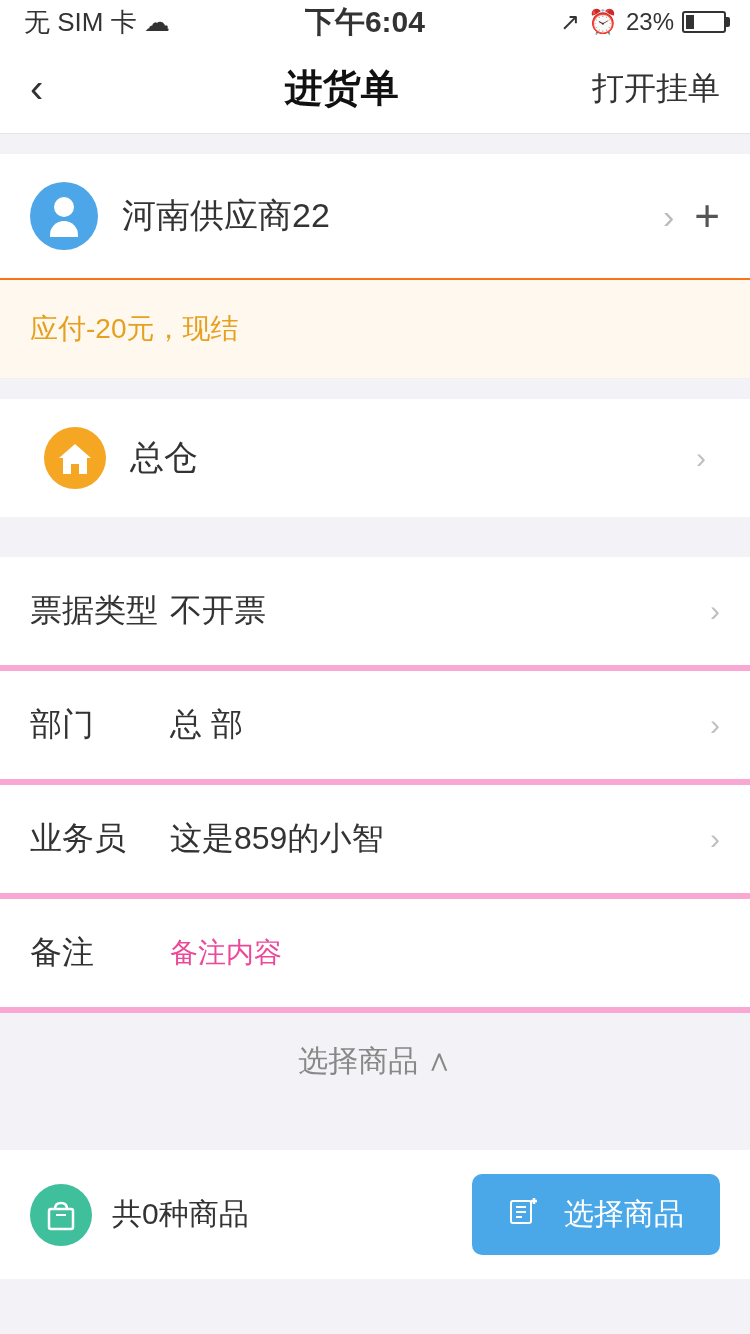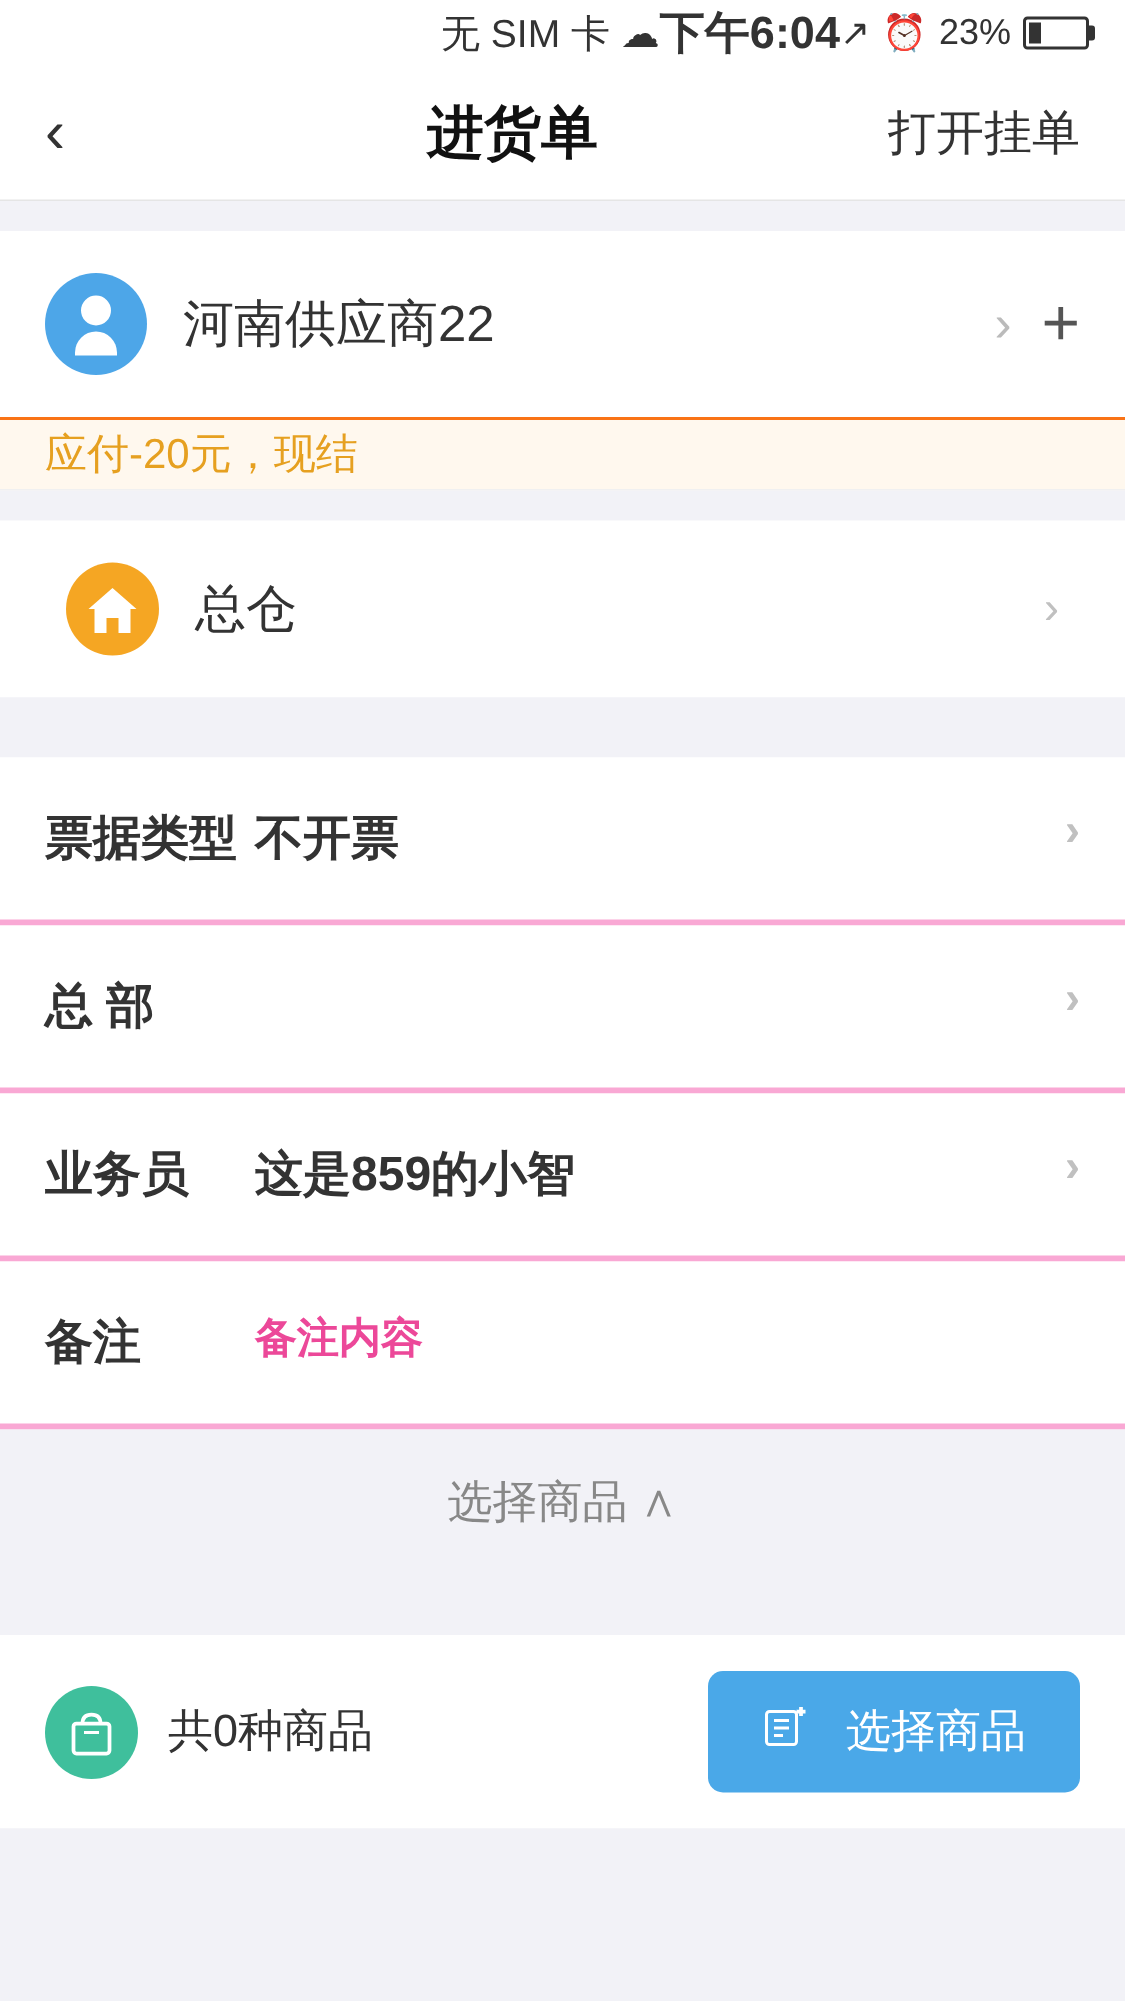--- a/index.html
+++ b/index.html
@@ -9,21 +9,21 @@
       min-height: 1334px;
       font-family: -apple-system, "PingFang SC", "Helvetica Neue", Arial, sans-serif;
       background: #f2f2f7;
       font-size: 32px;
       color: #333;
     }
 
     
     .status-bar {
       display: flex;
-      justify-content: flex-end;
+      justify-content: space-between;
       align-items: center;
       background: #fff;
       padding: 0 24px;
       height: 44px;
       font-size: 28px;
       font-weight: 500;
     }
     .status-left { display: flex; align-items: center; gap: 8px; font-size: 26px; }
     .status-center { font-size: 30px; font-weight: 600; }
     .status-right { display: flex; align-items: center; gap: 8px; font-size: 24px; }
@@ -98,21 +98,21 @@
       background: #fff; border-radius: 14px 14px 0 0;
       margin: 0 auto;
     }
     .supplier-name { flex: 1; font-size: 34px; color: #333; }
     .chevron-right { color: #bbb; font-size: 34px; margin-right: 20px; }
     .add-btn { color: #555; font-size: 44px; font-weight: 300; }
 
     
     .notice-banner {
       background: #fff8ee;
-      padding: 4px 30px;
+      padding: 30px 30px;
       font-size: 28px;
       color: #e6a020;
       border-bottom: 1px solid #f0f0f0;
     }
 
     
     .warehouse-row {
       display: flex;
       align-items: center;
       padding: 28px 44px;
@@ -126,26 +126,25 @@
     }
     .warehouse-name { flex: 1; font-size: 34px; color: #333; }
 
     
     .form-section {
       background: #fff;
       margin-top: 20px;
     }
     .form-row {
       display: flex;
-      align-items: flex-start;
+      align-items: center;
       padding: 32px 30px;
       background: #fff;
-      border-bottom: 4px solid #f9a8d4;
+      border-bottom: 6px solid #f9a8d4;
       min-height: 100px;
-      font-weight: bold;
     }
     .form-label {
       font-size: 32px; color: #333;
       width: 140px; flex-shrink: 0;
     }
     .form-value {
       flex: 1; font-size: 32px; color: #333;
     }
     .form-placeholder {
       flex: 1; font-size: 28px; color: #ec4899;
@@ -252,20 +251,21 @@
 
 <div class="form-section">
 
   <div class="form-row">
     <span class="form-label">票据类型</span>
     <span class="form-value">不开票</span>
     <span class="icon-chevron">›</span>
   </div>
 
   <div class="form-row">
+    <span class="form-label">部门</span>
     <span class="form-value">总 部</span>
     <span class="icon-chevron">›</span>
   </div>
 
   <div class="form-row">
     <span class="form-label">业务员</span>
     <span class="form-value">这是859的小智</span>
     <span class="icon-chevron">›</span>
   </div>
 

